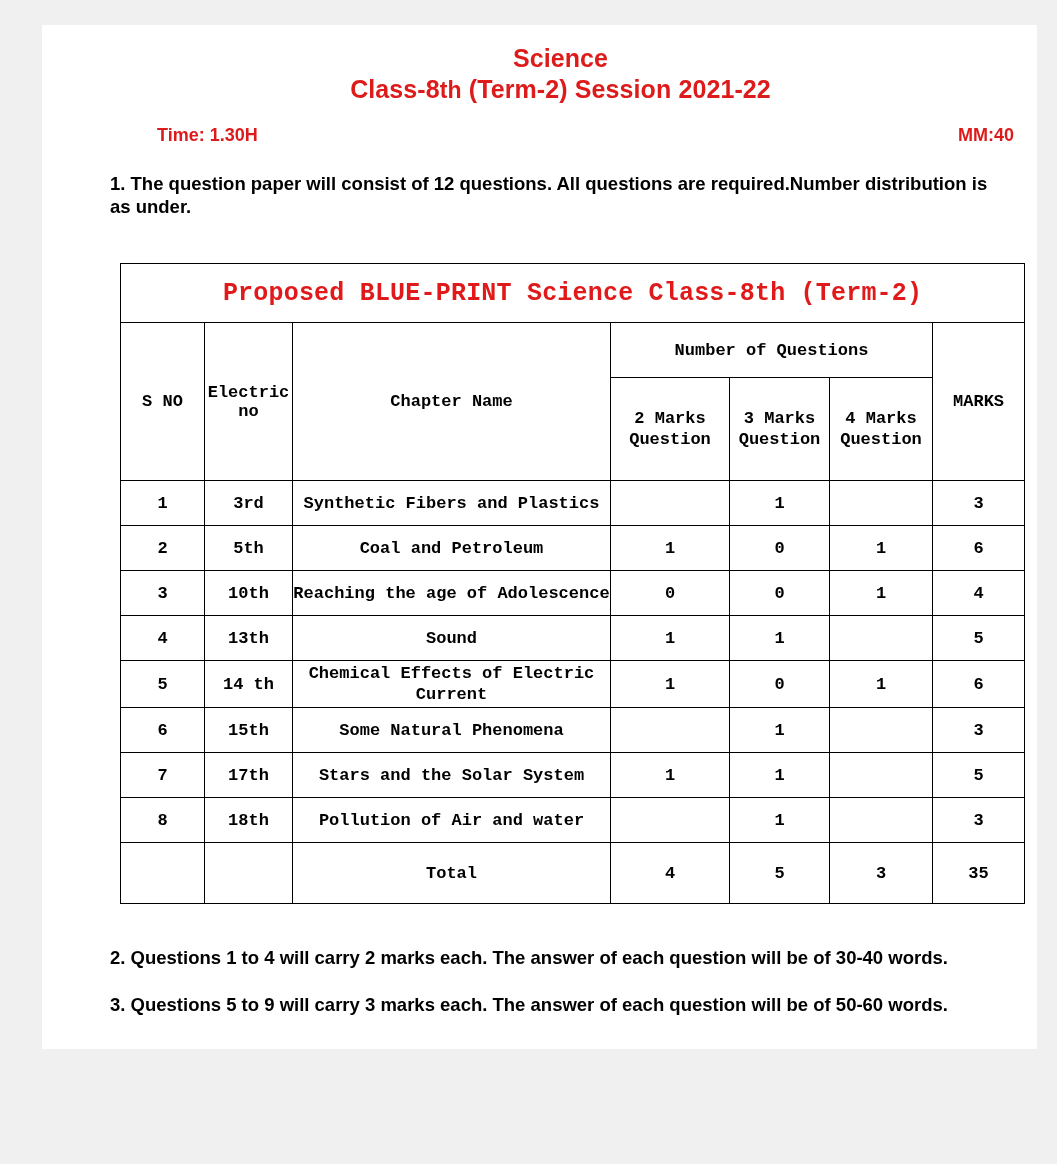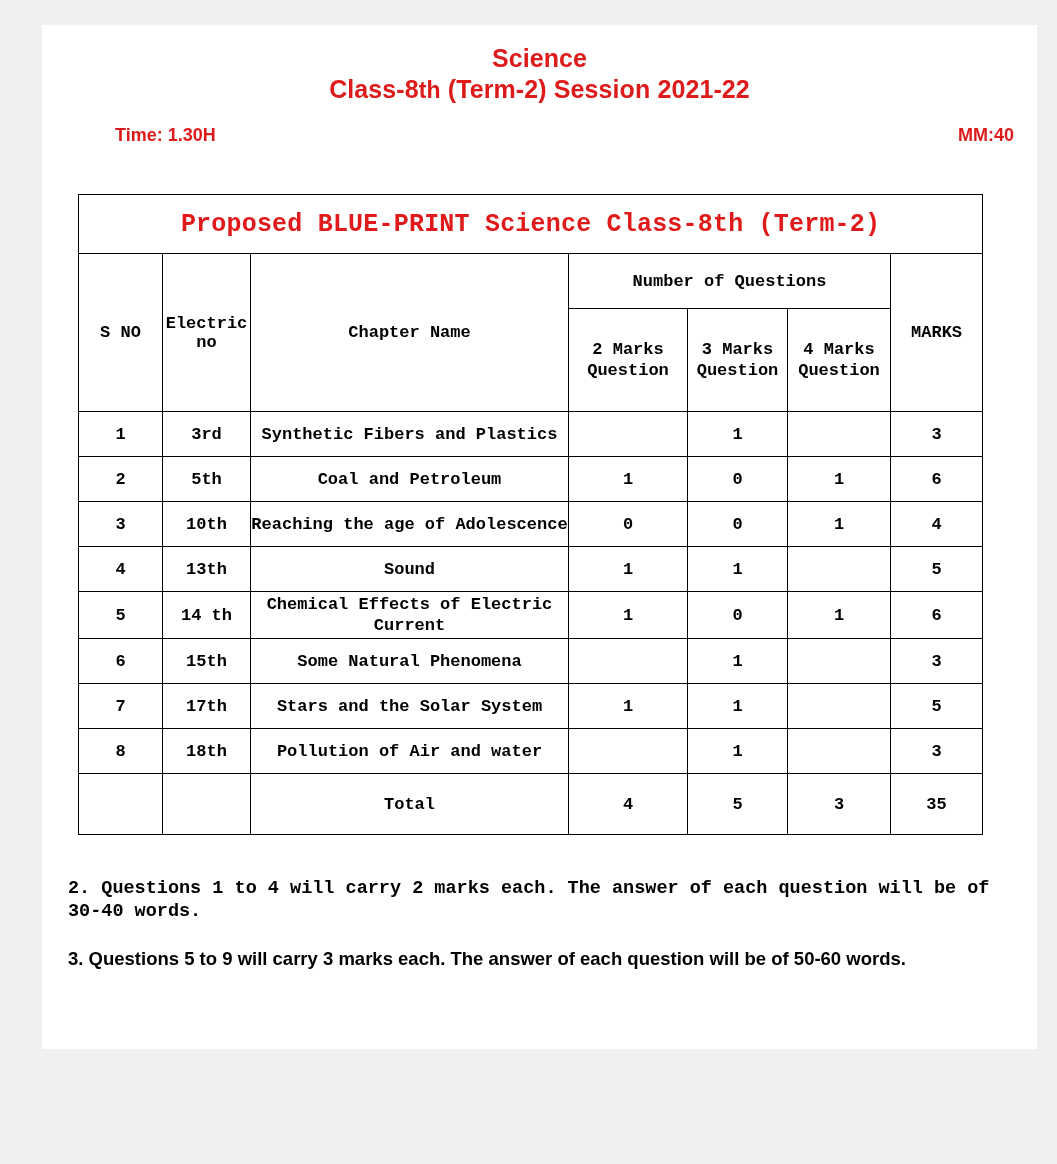--- a/index.html
+++ b/index.html
@@ -16,20 +16,21 @@
   }
   .page {
     position: absolute;
     left: 42px;
     top: 25px;
     width: 995px;
     height: 1024px;
     background: #ffffff;
     box-sizing: border-box;
     overflow: hidden;
+    padding-left: 42px;
   }
   .doc-head {
     padding-top: 18px;
     text-align: center;
   }
   .title-line {
     color: #DD1B1B;
     font-weight: bold;
     font-size: 25px;
     line-height: 31px;
@@ -116,21 +117,21 @@
   col.c-sno    { width: 84px; }
   col.c-chno   { width: 88px; }
   col.c-cname  { width: 318px; }
   col.c-m2     { width: 119px; }
   col.c-m3     { width: 100px; }
   col.c-m4     { width: 103px; }
   col.c-marks  { width: 92px; }
   .notes-bottom {
     margin-top: 42px;
   }
-  .note-2 { margin-bottom: 6px; font-family: Liberation Mono, monospace; }
+  .note-2 { margin-bottom: 6px; }
   .note-3 { margin-top: 24px; }
   .note-4 { margin-top: 24px; }
 </style>
 </head>
 <body>
 
 <div class="page">
 
   <div class="doc-head">
     <div class="title-line">
@@ -139,20 +140,21 @@
     <div class="title-line">
       <span>Class-8</span><span class="sm">th</span><span> (Term-2) Session 2021-22</span>
     </div>
   </div>
 
   <div class="meta-row">
     <span class="meta-left">Time: 1.30H</span>
     <span class="meta-right">MM:40</span>
   </div>
 
+  <p class="note note-1">1. The question paper will consist of 12 questions. All questions are required.Number distribution is as under.</p>
 
   <div class="blueprint-wrap">
     <table class="blueprint">
       <colgroup>
         <col class="c-sno">
           <col class="c-chno">
           <col class="c-cname">
         <col class="c-m2">
           <col class="c-m3">
           <col class="c-m4">

